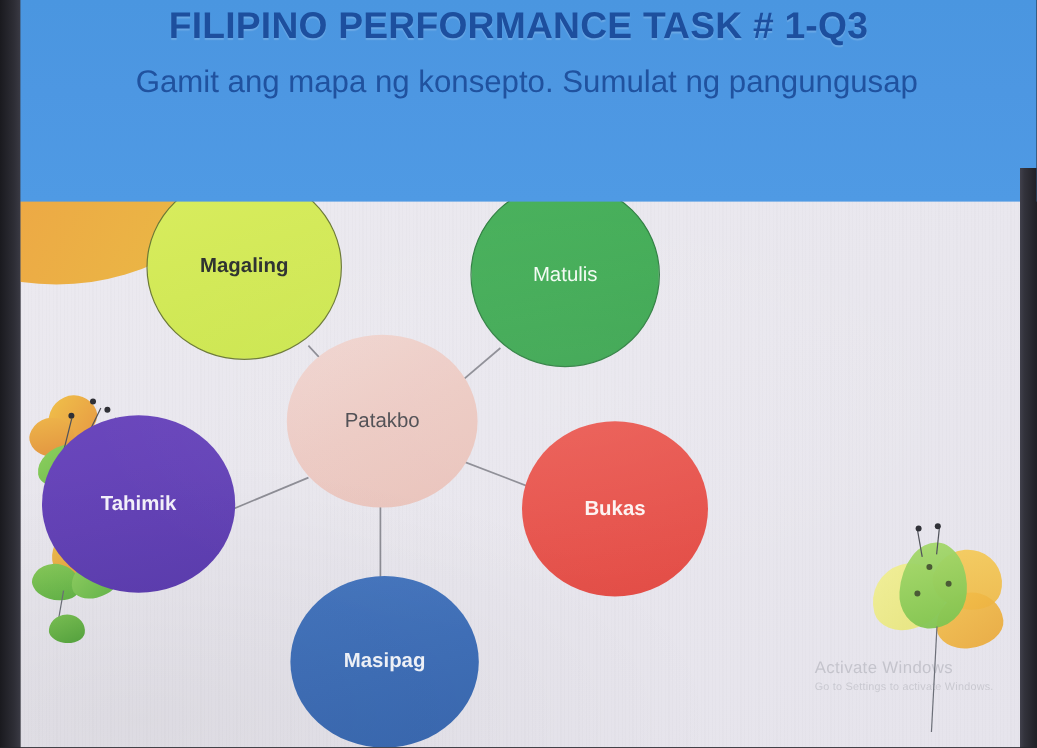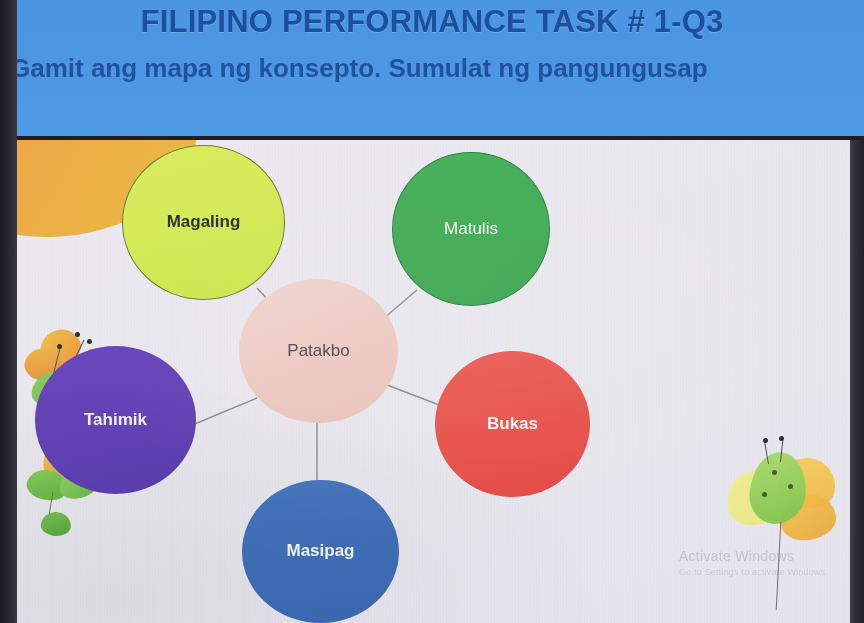--- a/index.html
+++ b/index.html
@@ -34,42 +34,42 @@
     width: 14px; height: 483px;
     background: linear-gradient(270deg, #1f1f25 0%, #33333c 75%, #41414c 100%);
     z-index: 40;
   }
 
   
   .header {
     position: absolute;
     left: 0; top: 0;
     width: 864px;
-    height: 136px;
+    height: 168px;
     background: linear-gradient(180deg, #4a96e0 0%, #4d97e2 45%, #4f9ae4 100%);
     z-index: 20;
   }
   .header-title {
     position: absolute;
     left: 0; right: 0;
     top: 4px;
     text-align: center;
     font-size: 31px;
     font-weight: bold;
     letter-spacing: 0.2px;
     color: #1d4f9e;
     white-space: nowrap;
     text-shadow: 0 1px 1px rgba(255,255,255,0.18);
   }
   .header-line {
     position: absolute;
-    left: 10px; right: 10px;
-    text-align: left;
+    left: 24px; right: 10px;
+    text-align: center;
     font-size: 26px;
-    font-weight: 700;
+    font-weight: 400;
     color: #20529f;
     white-space: nowrap;
   }
   .header-line-1 { top: 53px; }
   .header-line-2 { top: 93px; }
 
   
   .paper {
     position: absolute;
     left: 17px;

